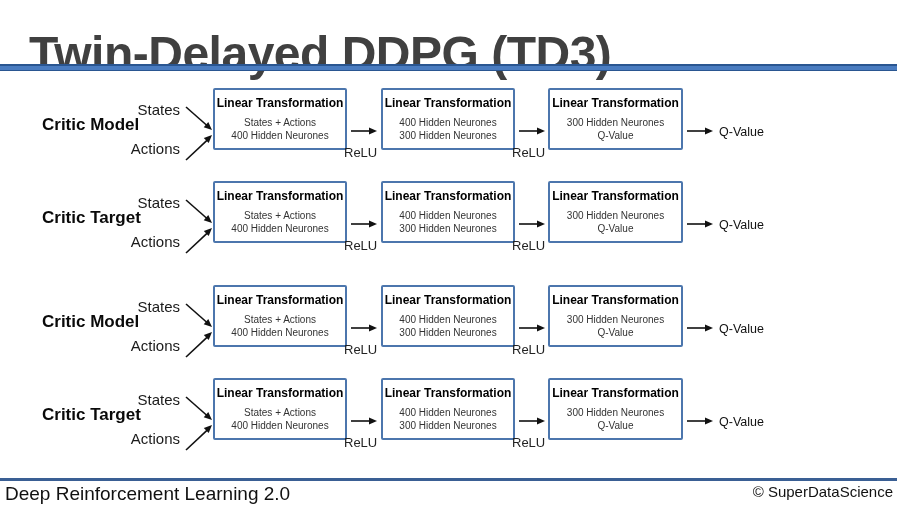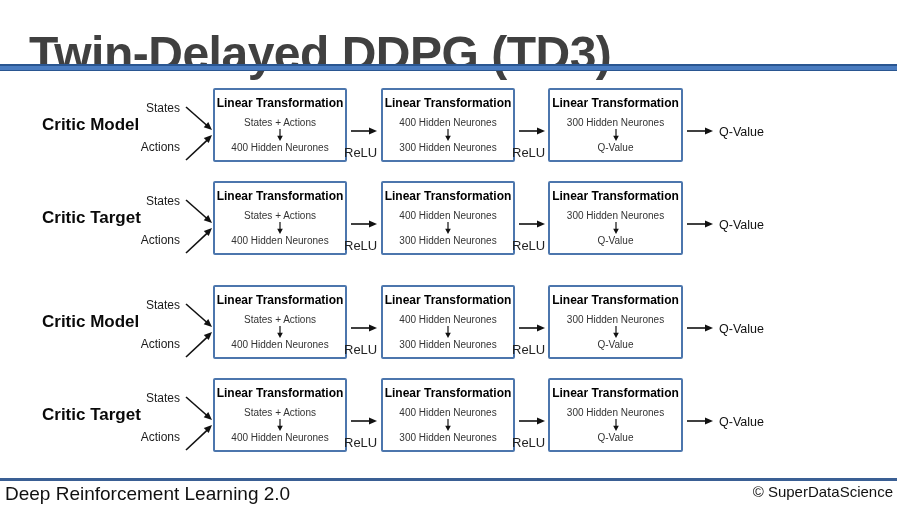--- a/index.html
+++ b/index.html
@@ -10,27 +10,27 @@
                letter-spacing:-0.5px;color:#404040;white-space:nowrap;margin-top:20px;}
   .top-divider{position:absolute;left:0;top:64px;width:897px;height:7px;
                box-sizing:border-box;background:#4a7cc0;
                border-top:2px solid #2a5691;border-bottom:1px solid #2a5691;}
 
   .diagram{position:absolute;left:0;top:80px;width:897px;height:392px;}
   .flow-row{position:absolute;left:0;width:897px;height:86px;}
 
   .critic-label{position:absolute;left:42px;top:27px;font-size:17px;font-weight:bold;
                 color:#0a0a0a;white-space:nowrap;text-align:right;}
-  .input-label{position:absolute;font-size:12px;color:#1a1a1a;width:80px;text-align:right;}
+  .input-label{position:absolute;font-size:15px;color:#1a1a1a;width:80px;text-align:right;}
   .input-label.states{left:100px;top:13px;}
   .input-label.actions{left:100px;top:52px;}
 
   .row-arrows{position:absolute;left:0;top:0;width:897px;height:86px;}
 
-  .lt-box{position:absolute;top:0;width:134px;height:74px;box-sizing:border-box;
+  .lt-box{position:absolute;top:0;width:134px;height:62px;box-sizing:border-box;
           background:#fff;border:2px solid #4c76ad;border-radius:2px;
           display:flex;flex-direction:column;align-items:center;padding:6px 2px 7px;}
   .lt-box.b1{left:213px;} .lt-box.b2{left:381px;} .lt-box.b3{left:548px;width:135px;}
   .box-title{font-size:12px;font-weight:bold;color:#000;white-space:nowrap;}
   .box-from{font-size:10px;color:#333;margin-top:7px;white-space:nowrap;}
   .box-arrow{margin-top:1px;}
   .box-to{font-size:10px;color:#333;margin-top:1px;white-space:nowrap;}
 
   .relu-label{position:absolute;top:57px;width:40px;text-align:left;
               font-size:13px;color:#222;}

